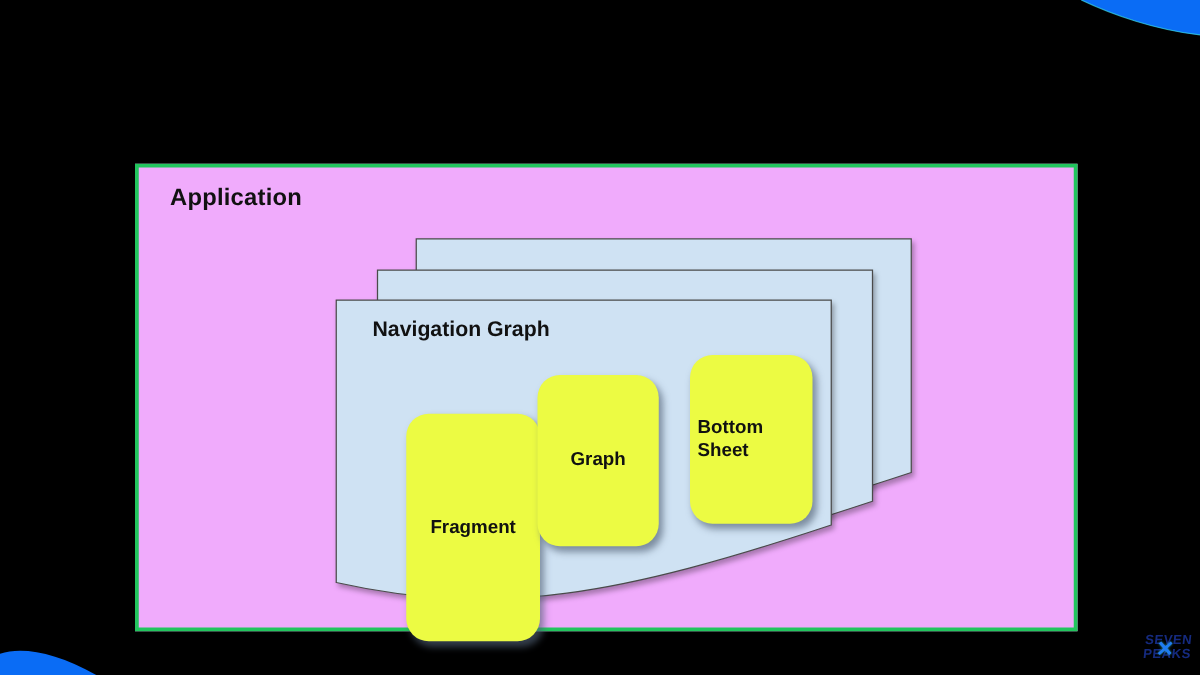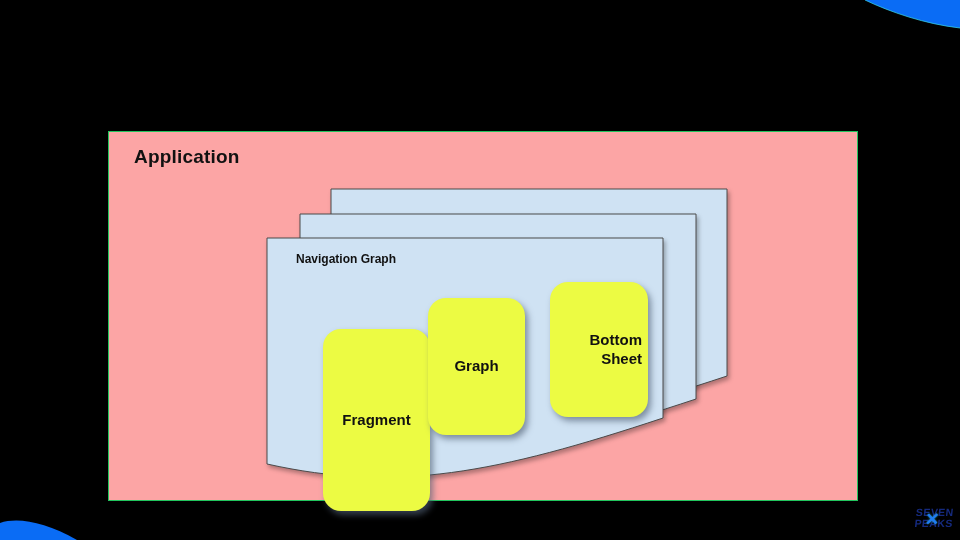--- a/index.html
+++ b/index.html
@@ -16,22 +16,22 @@
     position: absolute; left: 0; top: 0;
     width: 960px; height: 540px;
     pointer-events: none;
   }
 
   
   #application-panel {
     position: absolute;
     left: 108px; top: 131px;
     width: 748px; height: 368px;
-    background: #fca5a5;
-    border: 1px solid #22c55e;
+    background: #f0abfc;
+    border: 3px solid #22c55e;
   }
   #application-title {
     position: absolute;
     left: 25px; top: 14px;
     font-size: 19px;
     font-weight: bold;
     color: #111111;
     letter-spacing: 0.2px;
   }
 
@@ -43,35 +43,35 @@
   .sheet {
     fill: #CFE2F3;
     stroke: #4a4a4a;
     stroke-width: 1;
     filter: drop-shadow(2px 3px 2px rgba(0,0,0,0.30));
   }
 
   #navigation-graph-title {
     position: absolute;
     left: 187px; top: 120px;
-    font-size: 12px;
+    font-size: 17px;
     font-weight: bold;
     color: #111111;
   }
 
   
   .destination {
     position: absolute;
     background: #ECFB43;
     border-radius: 18px;
     box-shadow: 3px 4px 6px rgba(80, 95, 115, 0.65);
     display: flex;
     align-items: center;
     justify-content: center;
-    text-align: right;
+    text-align: left;
     font-size: 15px;
     font-weight: bold;
     color: #111111;
     line-height: 1.25;
     padding: 6px;
     box-sizing: border-box;
   }
   #destination-fragment { left: 185px; top: 197px; width: 107px; height: 182px; margin-left: 29px; }
   #destination-dialog   { left: 319px; top: 166px; width:  97px; height: 137px; }
   #destination-bottom-sheet { left: 441px; top: 150px; width: 98px; height: 135px; }

